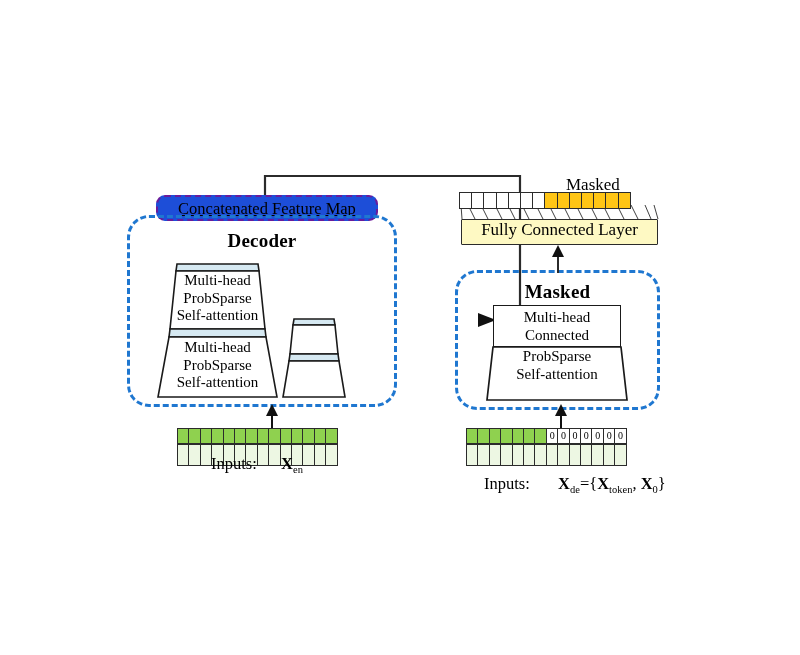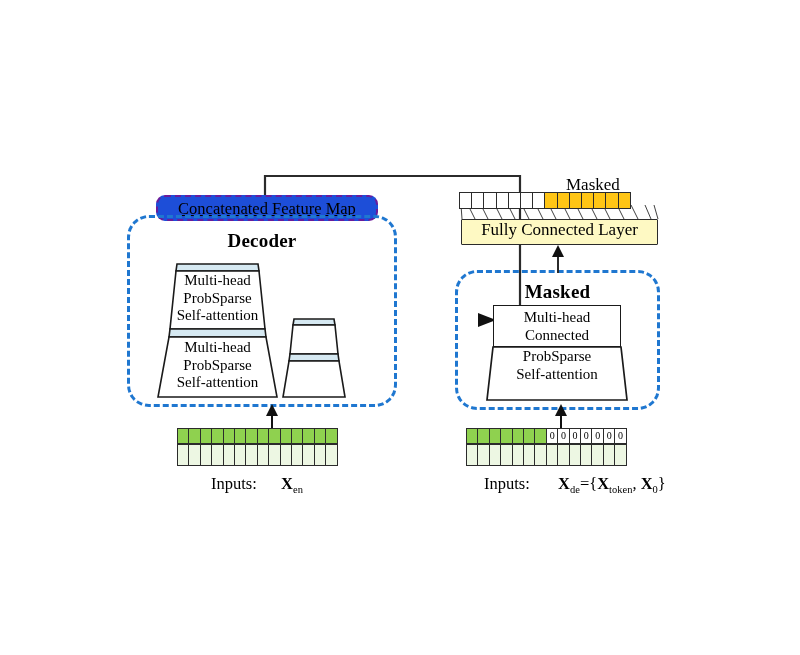--- a/index.html
+++ b/index.html
@@ -251,21 +251,21 @@
         <div class="cell" style="width: 12.6px; height: 22px; background: rgb(237, 247, 227);"></div>
         <div class="cell" style="width: 12.6px; height: 22px; background: rgb(237, 247, 227);"></div>
         <div class="cell" style="width: 12.6px; height: 22px; background: rgb(237, 247, 227);"></div>
         <div class="cell" style="width: 12.6px; height: 22px; background: rgb(237, 247, 227);"></div>
         <div class="cell" style="width: 12.6px; height: 22px; background: rgb(237, 247, 227);"></div>
         <div class="cell" style="width: 12.6px; height: 22px; background: rgb(237, 247, 227);"></div>
         <div class="cell" style="width: 12.6px; height: 22px; background: rgb(237, 247, 227);"></div>
       </div>
   </div>
 
-  <div class="abs caption" style="left:211px; top:474px;">
+  <div class="abs caption" style="left:211px; top:454px;">
     <span>Inputs:</span>
     <span style="display:inline-block;width:16px;"></span>
     <b>X</b><sub>en</sub>
   </div>
 
   <svg class="abs" style="left:551px; top:404px; width:20px; height:26px; pointer-events:none;">
     <line x1="10" y1="26" x2="10" y2="9" stroke="#111111" stroke-width="2"></line>
     <polygon points="10,0 4,12 16,12" fill="#111111"></polygon>
   </svg>
 

